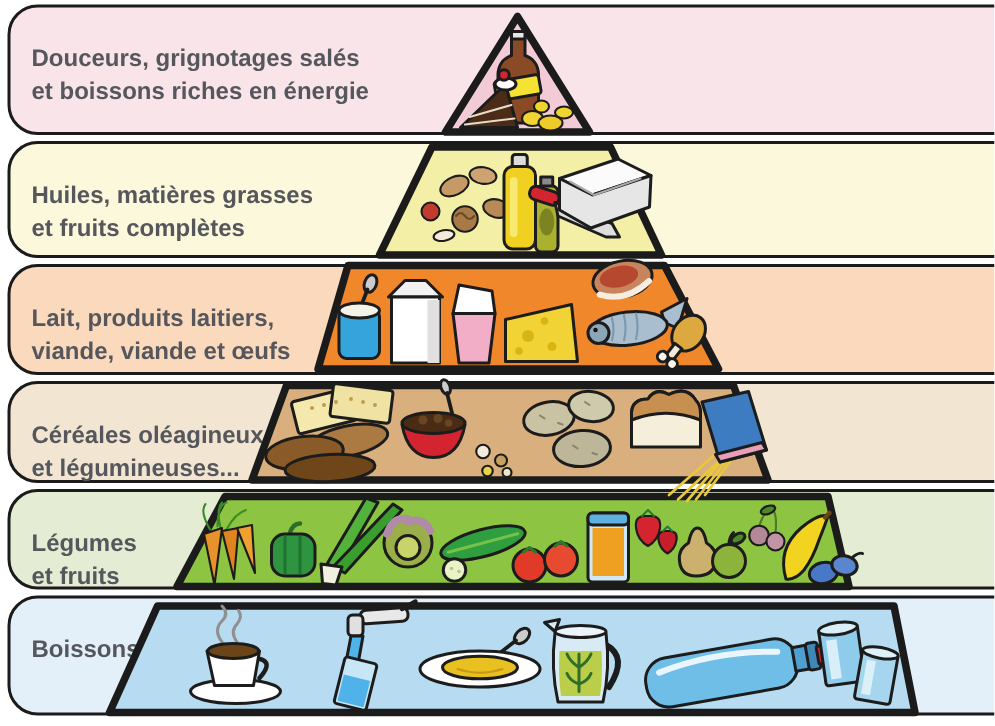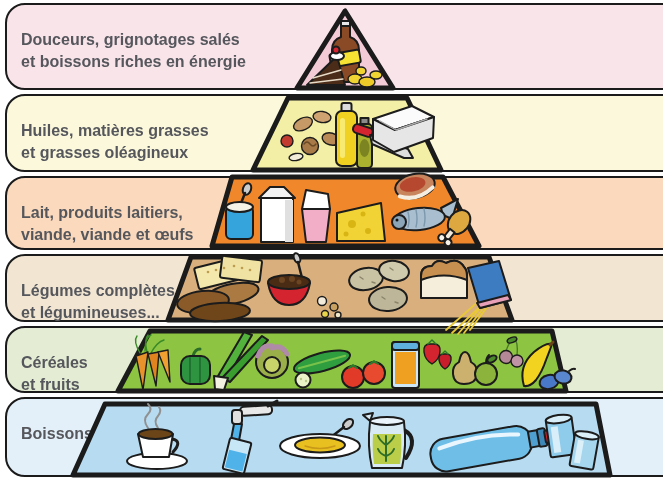--- a/index.html
+++ b/index.html
@@ -41,32 +41,32 @@
 <body>
 
 <div class="stage">
 
   <div class="band band1">
     <div class="band-label">Douceurs, grignotages salés
 et boissons riches en énergie</div>
   </div>
   <div class="band band2">
     <div class="band-label">Huiles, matières grasses
-et grasses oléagineux</div>
+et fruits complètes</div>
   </div>
   <div class="band band3">
     <div class="band-label">Lait, produits laitiers,
 viande, viande et œufs</div>
   </div>
   <div class="band band4">
-    <div class="band-label">Légumes complètes
+    <div class="band-label">Céréales oléagineux
 et légumineuses...</div>
   </div>
   <div class="band band5">
-    <div class="band-label">Céréales
+    <div class="band-label">Légumes
 et fruits</div>
   </div>
   <div class="band band6">
     <div class="band-label">Boissons</div>
   </div>
 
   <svg class="pyr" width="663" height="484" viewBox="0 0 663 484">
 
     <path class="section sec1" d="M345 11 L297 88 L393 88 Z"></path>
     <path class="section sec2" d="M288 98 L407 98 L441 170 L253 170 Z"></path>

